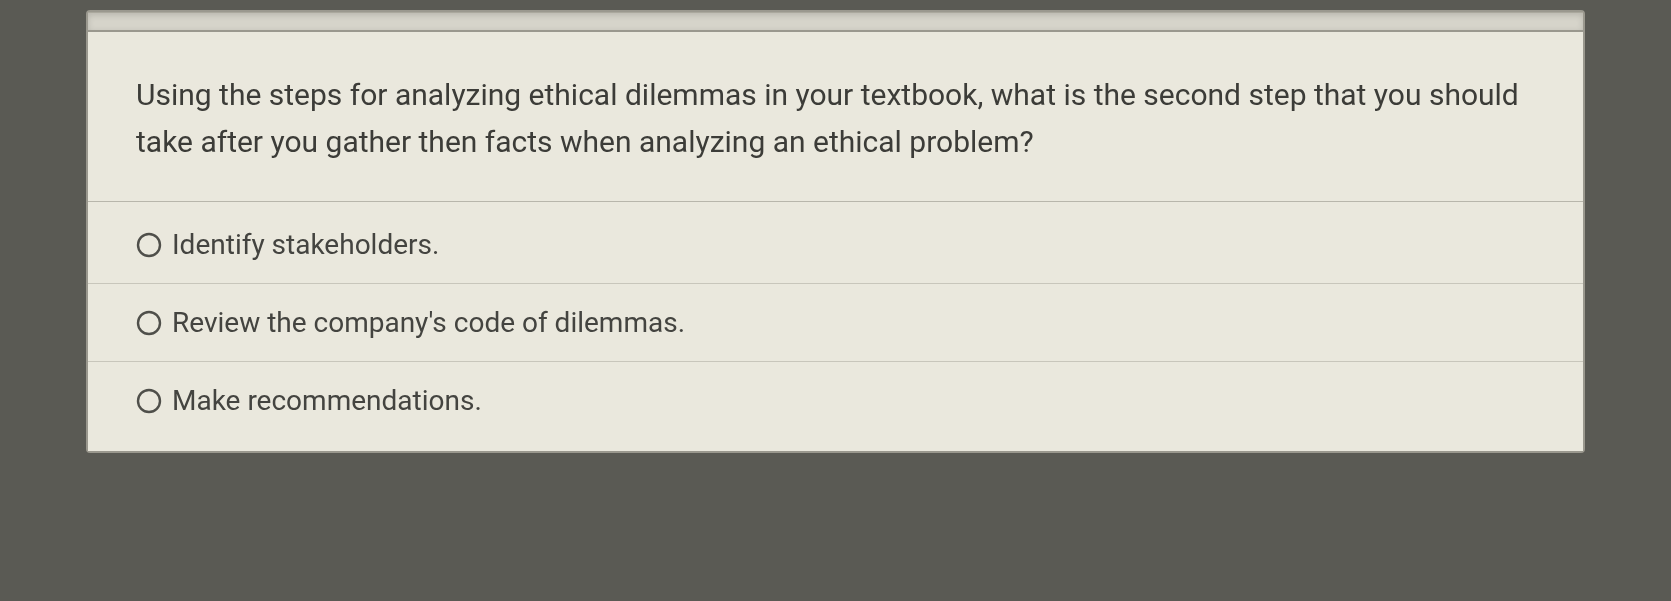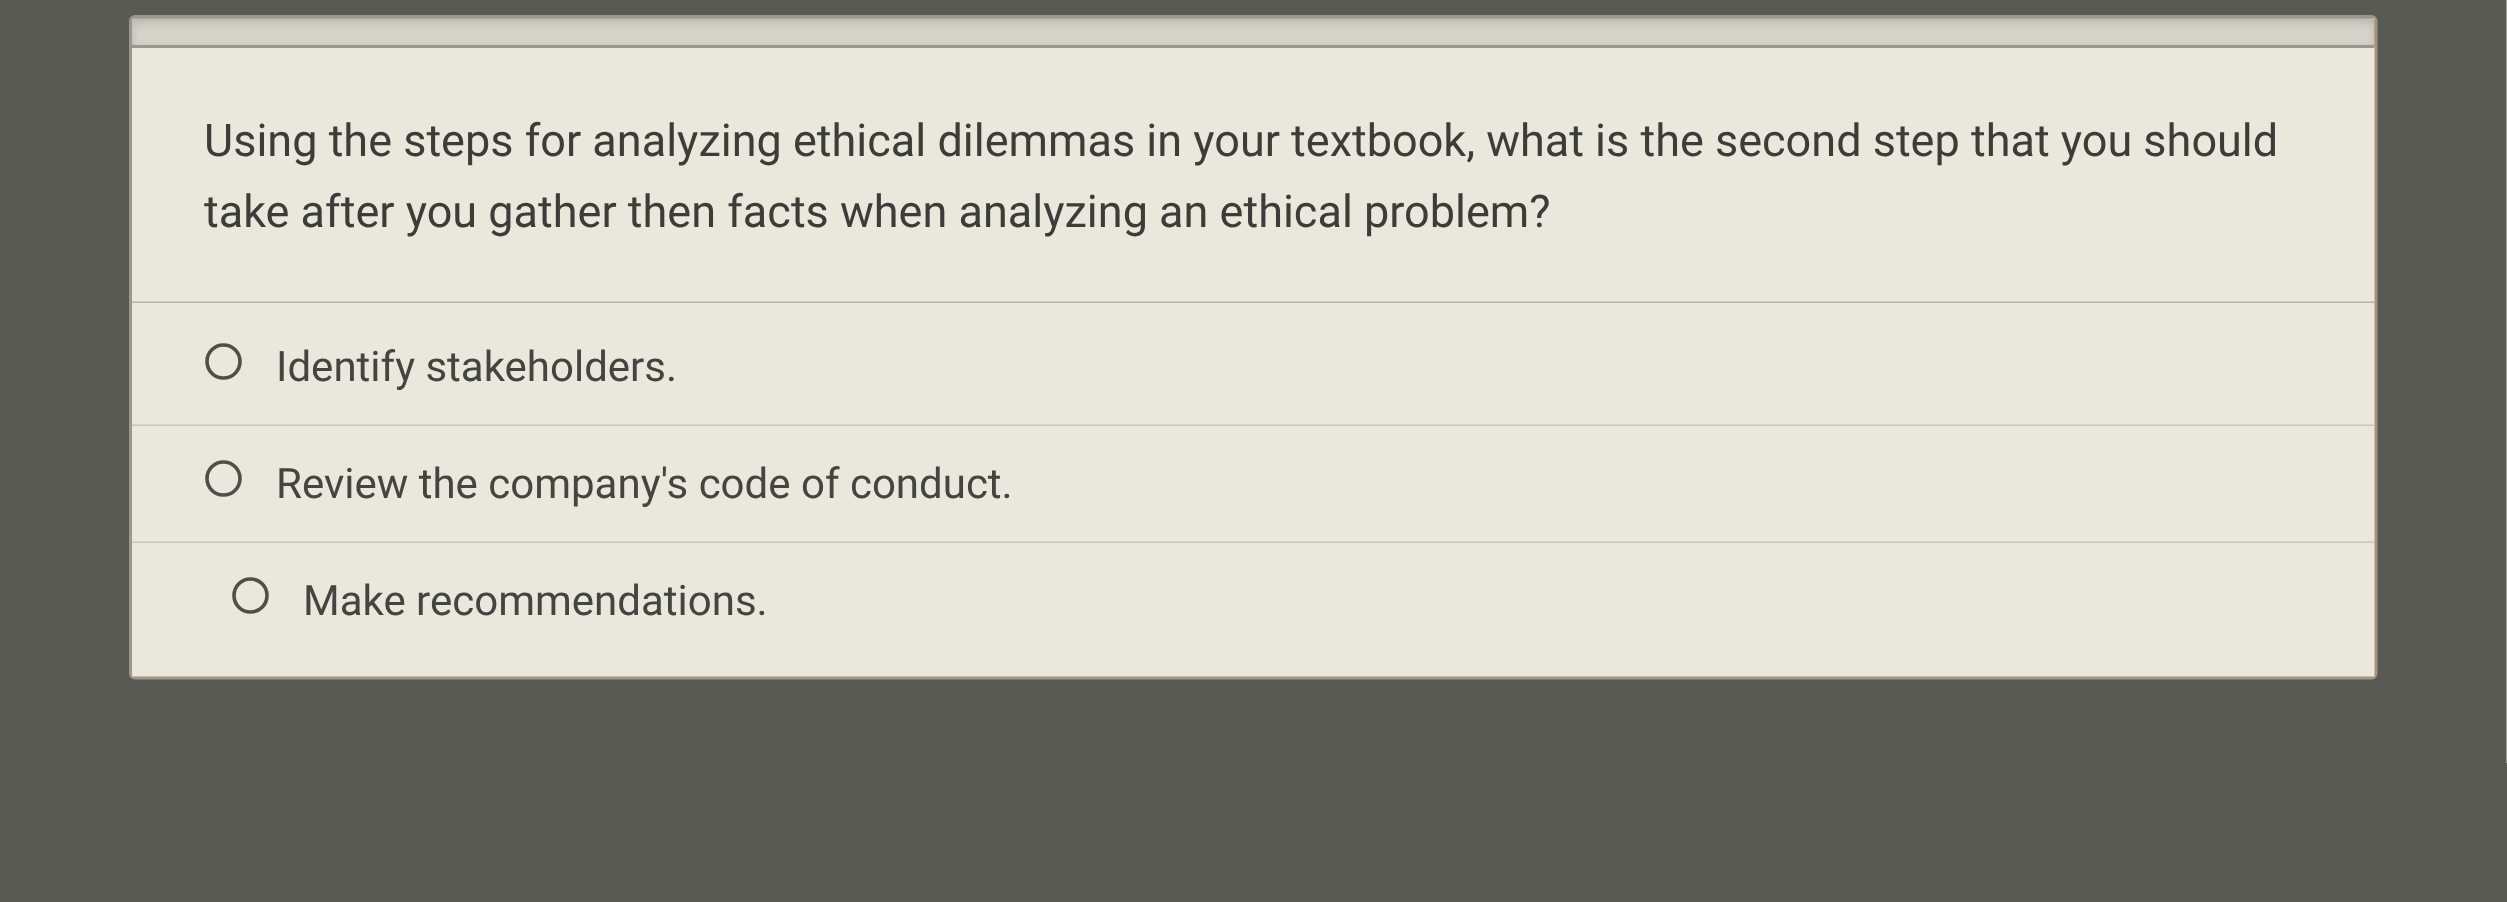--- a/index.html
+++ b/index.html
@@ -9,21 +9,21 @@
     width: 1671px;
     height: 601px;
     display: flex;
     align-items: flex-start;
     justify-content: center;
     padding-top: 0;
   }
   .outer-frame {
     width: 1499px;
     margin-top: 10px;
-    background: #f97316;
+    background: #404040;
     border: 2px solid #9a988e;
     border-radius: 4px;
     padding: 0;
     box-shadow: inset 0 0 40px rgba(0,0,0,0.08);
   }
   .question-card {
     background: linear-gradient(180deg, #ecead f 0%, #e8e6db 100%);
     background: #eae8dd;
     border: none;
     padding: 0;
@@ -34,30 +34,29 @@
     line-height: 1.55;
     color: #3c3c38;
     border-bottom: 1px solid #b8b6ab;
   }
   .options {
     display: flex;
     flex-direction: column;
   }
   .option-row {
     display: flex;
-    align-items: flex-start;
+    align-items: center;
     padding: 22px 48px;
     border-bottom: 1px solid #c8c6bb;
-    gap: 22px;
+    gap: 10px;
     cursor: pointer;
   }
   .option-row:last-child {
     border-bottom: none;
     padding-bottom: 34px;
-    margin-left: 18px;
   }
   .option-row:first-child {
     padding-top: 26px;
   }
   .radio {
     width: 26px;
     height: 26px;
     flex-shrink: 0;
   }
   .radio svg { display: block; }
@@ -92,21 +91,21 @@
         <span class="option-label">Identify stakeholders.</span>
       </div>
 
 
       <div class="option-row">
         <span class="radio">
           <svg width="26" height="26" viewBox="0 0 26 26">
             <circle cx="13" cy="13" r="11" fill="none" stroke="#4f4f4a" stroke-width="2.4"></circle>
           </svg>
         </span>
-        <span class="option-label">Review the company's code of conduct.</span>
+        <span class="option-label">Review the company's code of dilemmas.</span>
       </div>
 
       <div class="option-row">
         <span class="radio">
           <svg width="26" height="26" viewBox="0 0 26 26">
             <circle cx="13" cy="13" r="11" fill="none" stroke="#4f4f4a" stroke-width="2.4"></circle>
           </svg>
         </span>
         <span class="option-label">Make recommendations.</span>
       </div>

